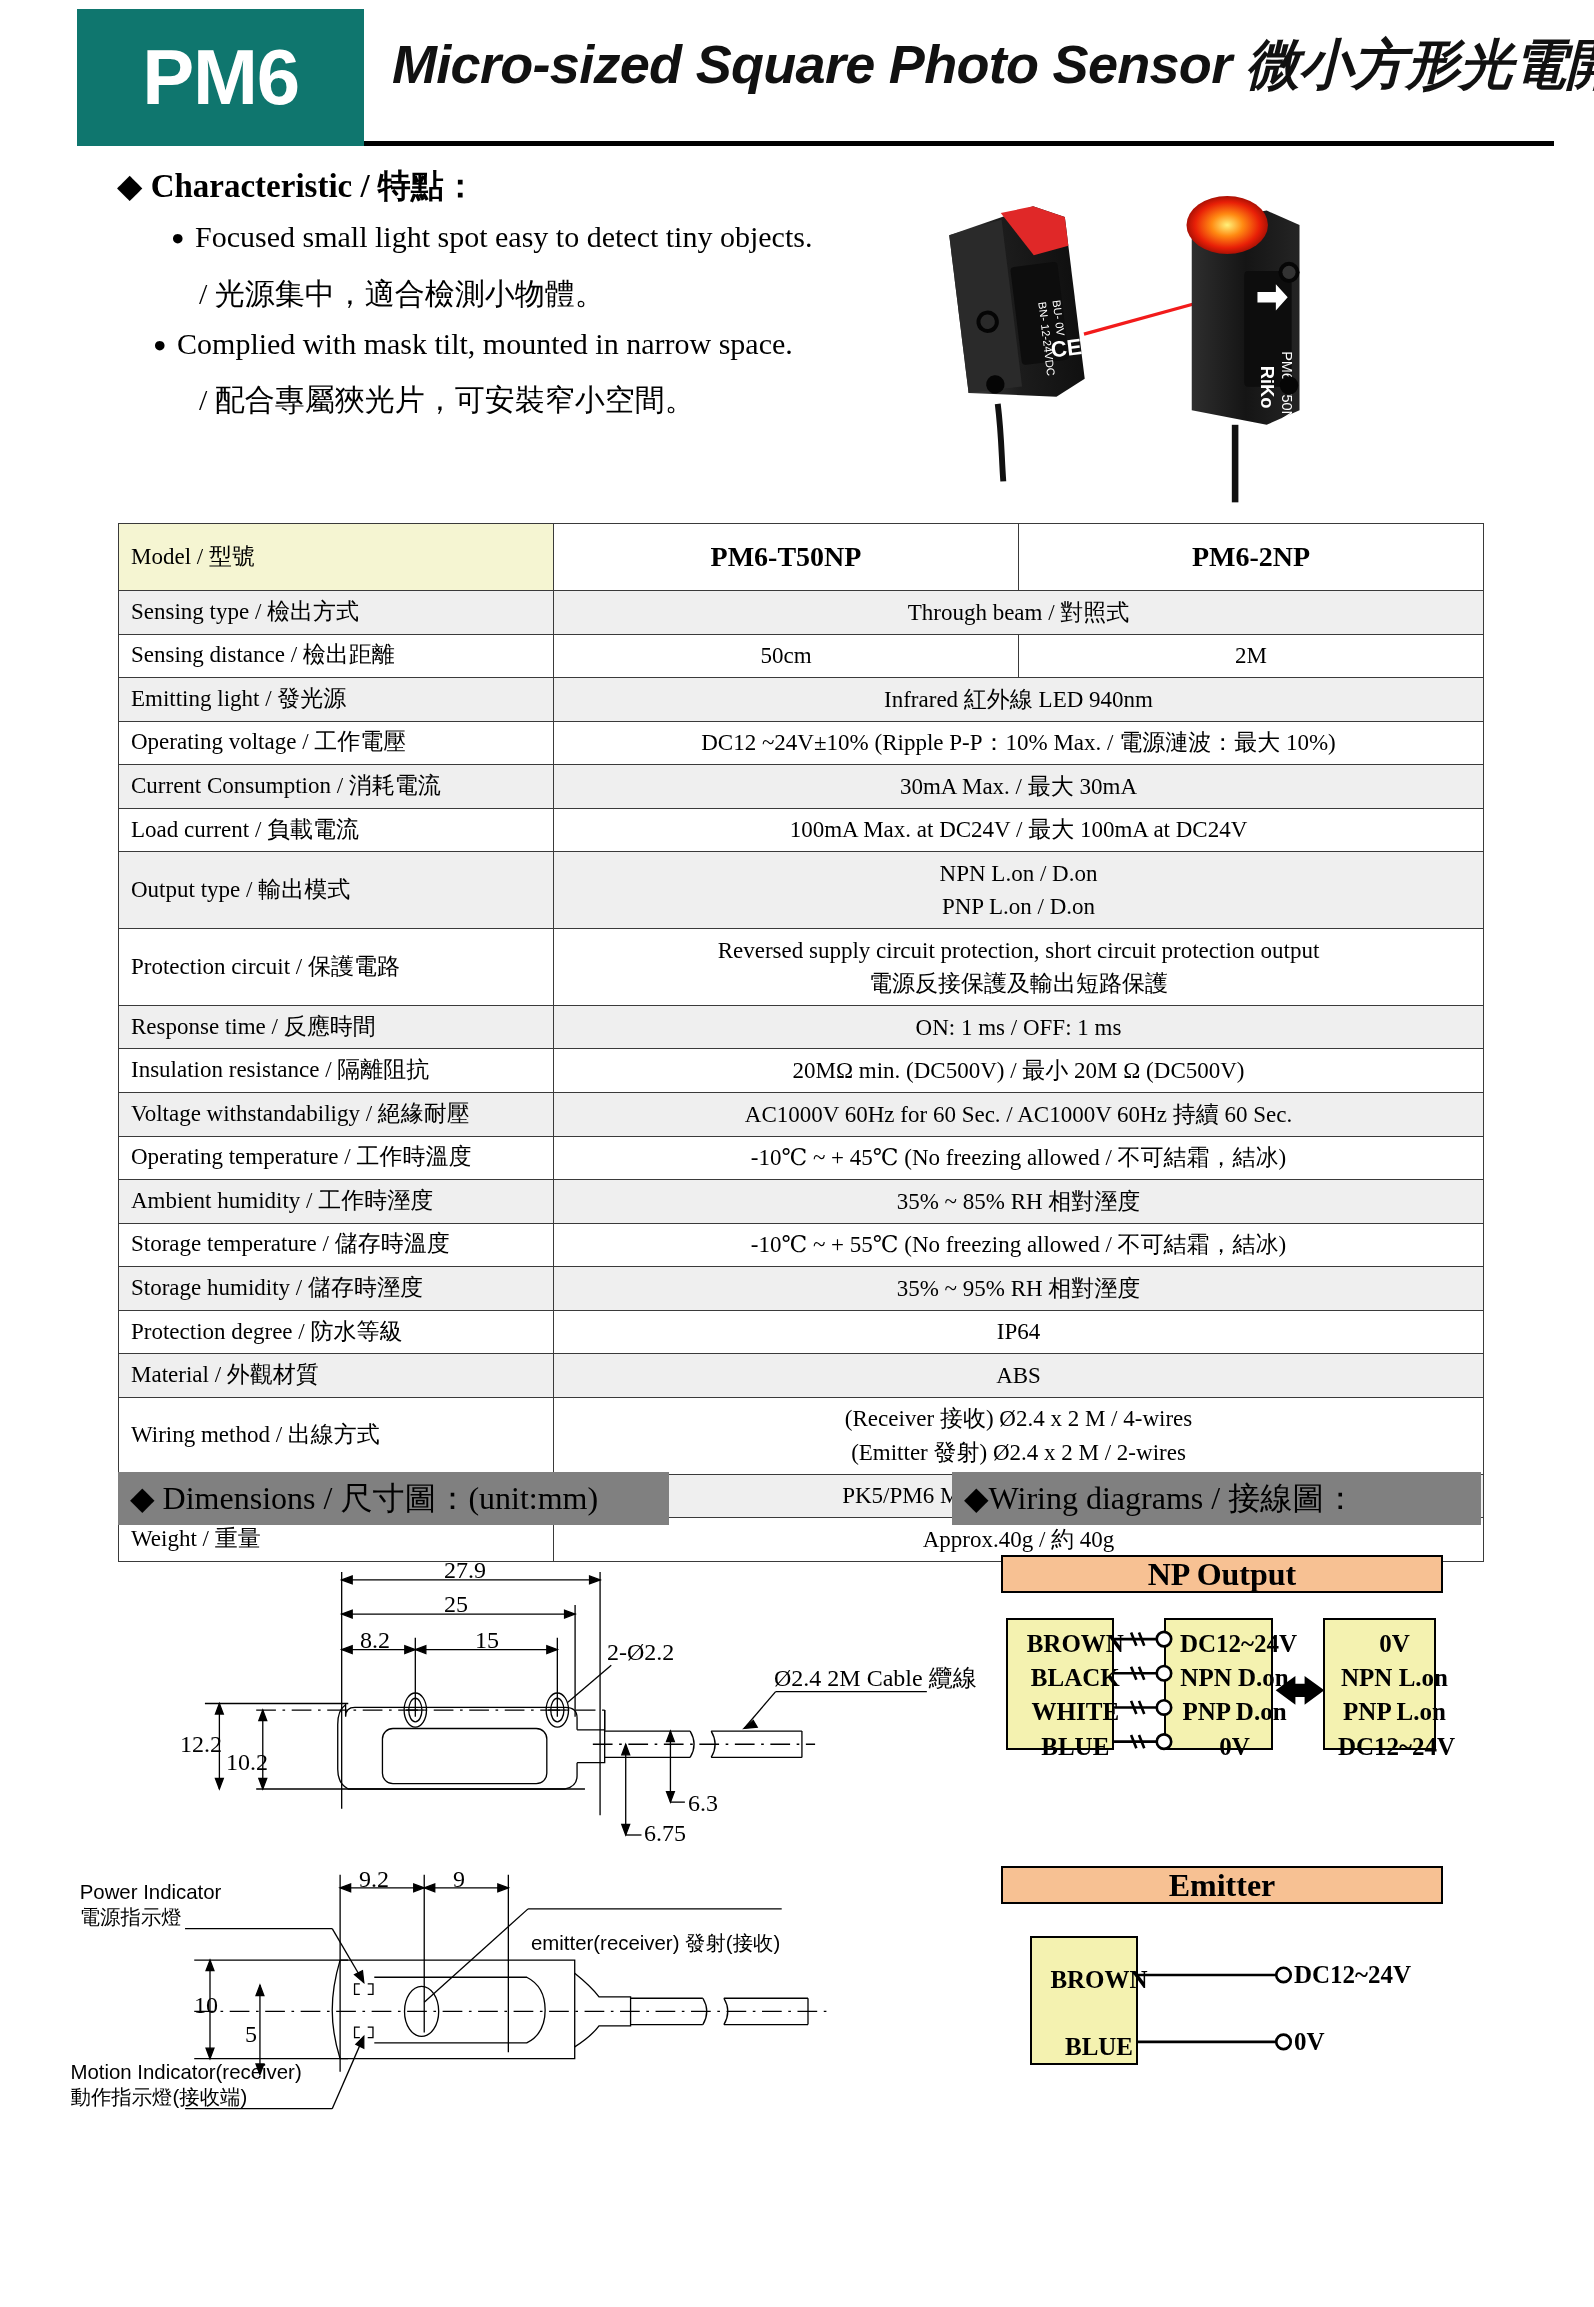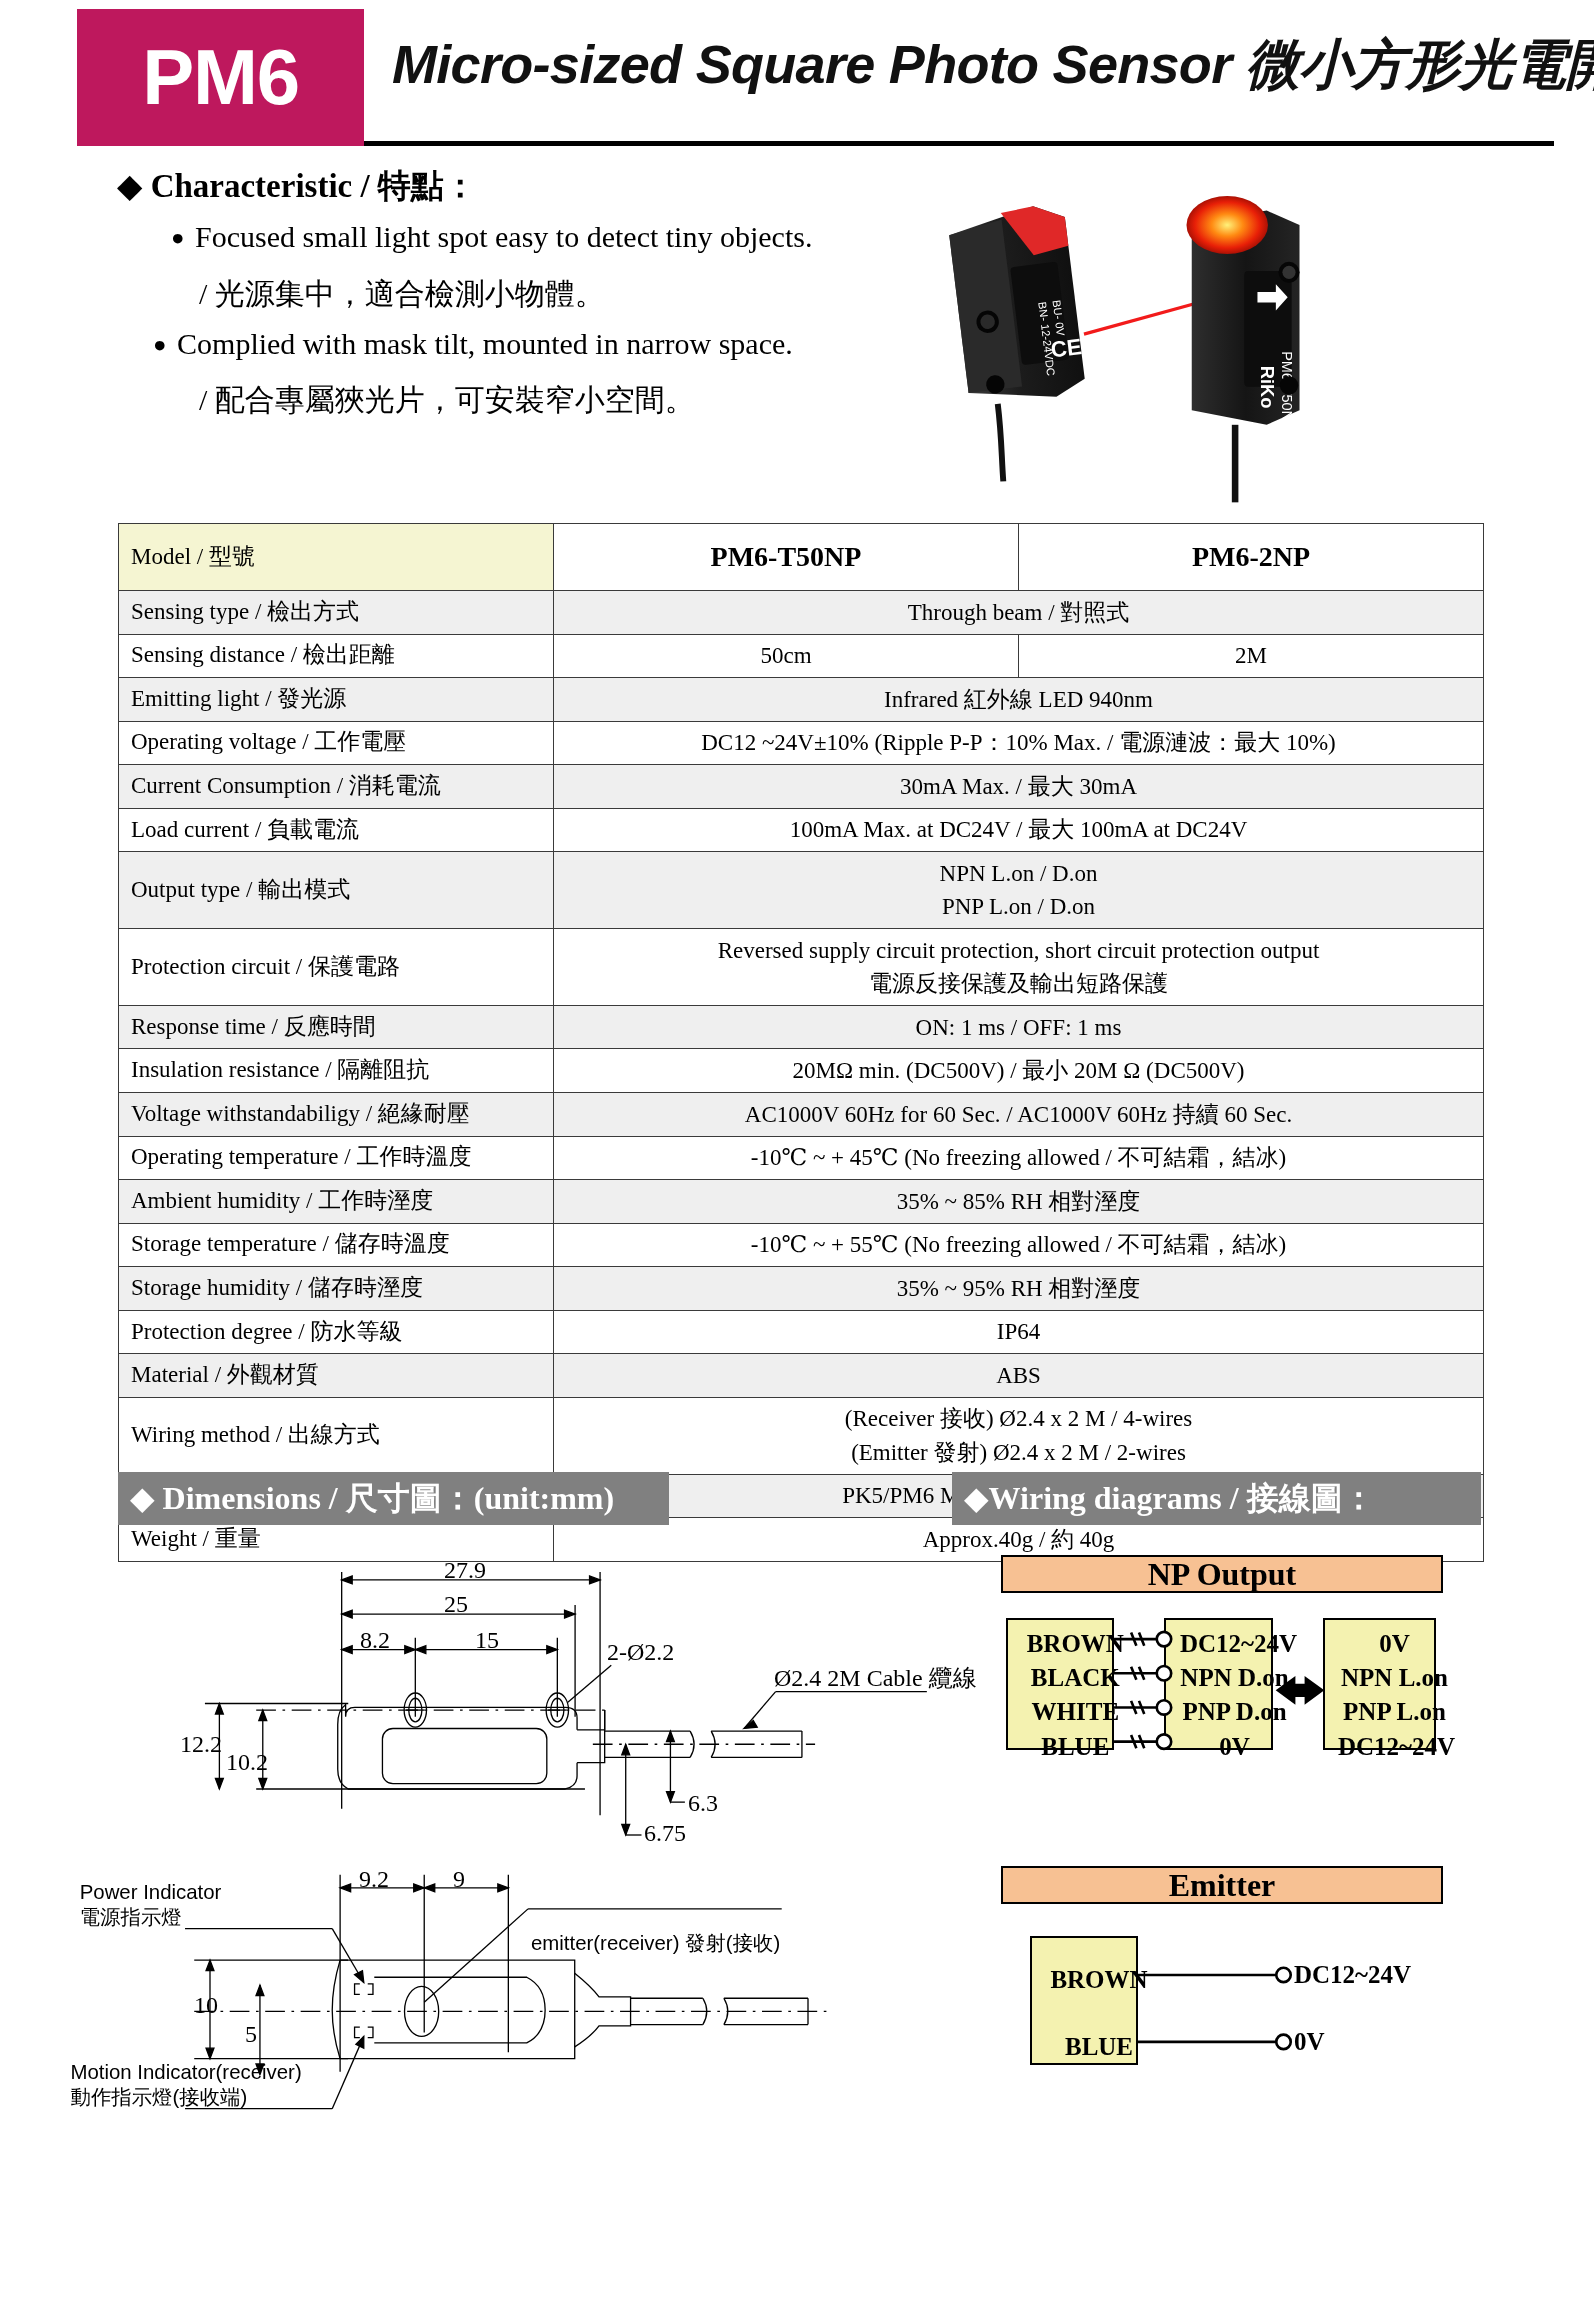--- a/index.html
+++ b/index.html
@@ -5,21 +5,21 @@
   html,body{margin:0;padding:0;}
   body{
     width:1594px;height:2307px;background:#ffffff;
     font-family:"Liberation Serif","DejaVu Serif",serif;
     color:#000;position:relative;overflow:hidden;
   }
   .page{position:absolute;inset:0;}
 
   
   .hdr{position:absolute;left:0;top:0;width:1594px;height:146px;}
-  .hdr-orange{position:absolute;left:77px;top:8.5px;width:287px;height:137px;background:#be185d;}
+  .hdr-orange{position:absolute;left:77px;top:8.5px;width:287px;height:137px;background:#0f766e;}
   .hdr-pm6{position:absolute;left:0;top:0;width:287px;height:137px;
     display:flex;align-items:center;justify-content:center;
     font-family:"Liberation Sans","DejaVu Sans",sans-serif;
     font-weight:bold;font-size:78px;color:#fff;letter-spacing:-1.3px;}
   .hdr-title{position:absolute;left:392px;top:29px;width:1164px;
     font-family:"Liberation Sans","DejaVu Sans",sans-serif;
     font-weight:bold;font-style:italic;font-size:54px;color:#111;
     white-space:nowrap;letter-spacing:-0.7px;}
   .hdr-rule{position:absolute;left:364px;top:141px;width:1190px;height:4.6px;background:#000;}
 
@@ -42,22 +42,22 @@
   .spec .c2{width:464px;}
   .spec .c3{width:464px;}
   .lbl{font-size:23px;padding:4.6px 0 4.6px 12px;text-align:left;line-height:1.25;}
   .val{font-size:23px;padding:4.6px 6.6px;text-align:center;line-height:1.45;}
   .r-gray{background:#EFEFEF;}
   .r-white{background:#FFFFFF;}
   .modelcell{background:#F5F5D2;}
   .modelval{font-size:28px;font-weight:bold;text-align:center;padding:17px 0;}
 
   
-  .band{position:absolute;background:#808080;color:#ffffff;
-    font-weight:bold;font-size:32px;display:flex;align-items:center;
+  .band{position:absolute;background:#808080;color:#000000;
+    font-weight:normal;font-size:32px;display:flex;align-items:center;
     padding-left:12px;white-space:nowrap;box-sizing:border-box;}
 
   
   .draw{position:absolute;}
   .dim-t{position:absolute;font-family:"Liberation Serif",serif;font-size:24px;white-space:nowrap;}
   .dim-s{position:absolute;font-family:"Liberation Sans","DejaVu Sans",sans-serif;font-size:20.4px;white-space:nowrap;line-height:1.22;}
   svg{position:absolute;overflow:visible;}
 
   
   .wtitle{position:absolute;background:#F7C193;border:2.6px solid #000;

